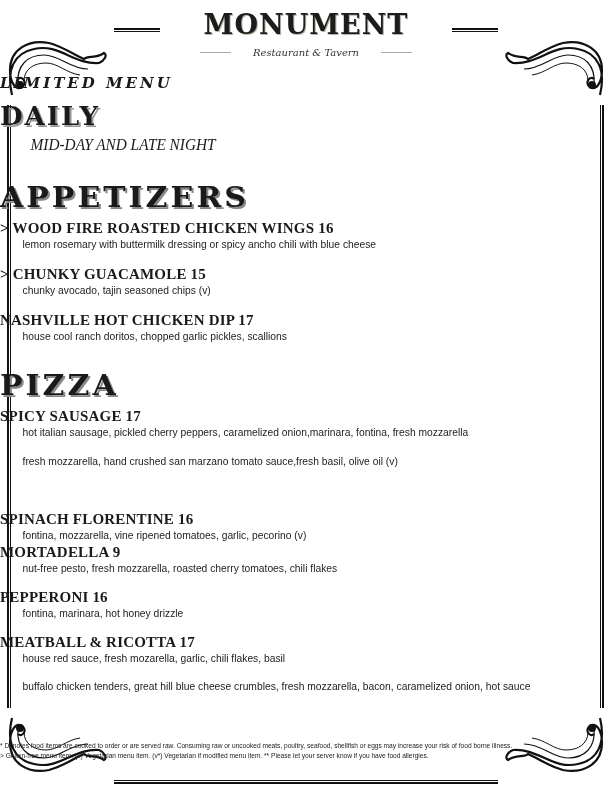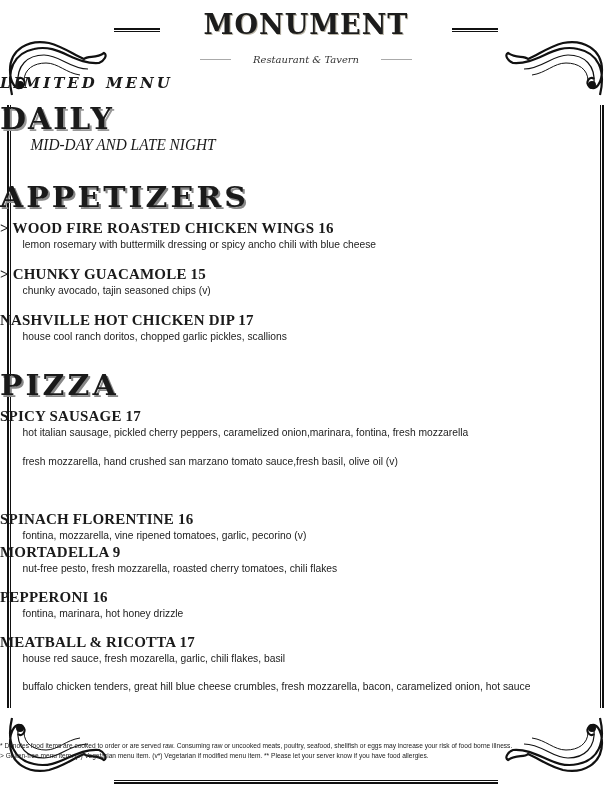--- a/index.html
+++ b/index.html
@@ -8,25 +8,25 @@
   .frame-inner { position:absolute; left:10px; top:31px; width:591px; height:750px; border:1px solid #111; box-sizing:border-box; }
   .corner { position:absolute; width:110px; height:80px; background:#fff; }
   .corner svg { width:100%; height:100%; }
   .c-tl { left:4px; top:25px; }
   .c-tr { right:4px; top:25px; transform:scaleX(-1); }
   .c-bl { left:4px; bottom:4px; transform:scaleY(-1); }
   .c-br { right:4px; bottom:4px; transform:scale(-1,-1); }
   .logo-bg { position:absolute; left:160px; top:0; width:292px; height:60px; background:#fff; }
   .logo { position:absolute; left:200px; top:10px; width:212px; text-align:center; }
   .logo-title { font-family:"DejaVu Serif", serif; font-weight:bold; font-size:27px; letter-spacing:1px; line-height:30px; color:#1c1c1c; text-shadow:1px 1px 0 #b9b4a6; }
-  .logo-sub { display:flex; align-items:center; justify-content:center; gap:22px; margin-top:14px; }
+  .logo-sub { display:flex; align-items:center; justify-content:center; gap:22px; margin-top:7px; }
   .logo-sub .rule { flex:1; height:1px; background:#aaa; }
   .logo-sub span { font-family:"DejaVu Serif", serif; font-style:italic; font-size:10px; color:#333; }
   .limited { position:absolute; left:0; width:612px; top:74px; font-family:"DejaVu Serif", serif; font-weight:bold; font-style:italic; font-size:15px; letter-spacing:3px; }
-  .daily { position:absolute; left:0; width:504px; top:101px; font-family:"DejaVu Serif", serif; font-weight:bold; font-size:30px; letter-spacing:2px; text-shadow:2px 2px 0 #999; }
+  .daily { position:absolute; left:0; width:504px; top:101px; font-family:"DejaVu Serif", serif; font-weight:bold; font-size:26px; letter-spacing:2px; text-shadow:2px 2px 0 #999; }
   .midday { position:absolute; left:0; width:612px; top:135px; font-family:"Liberation Serif", serif; font-style:italic; font-size:17px; transform:scaleX(0.9); }
   .section-title { position:absolute; left:0; width:612px; font-family:"DejaVu Serif", serif; font-weight:bold; font-size:30px; letter-spacing:3px; text-shadow:2px 2px 0 #888; transform:scaleY(0.9); }
   .item { position:absolute; left:0; width:564px; }
   .item-name { font-family:"Liberation Serif", serif; font-weight:bold; font-size:15px; line-height:17px; letter-spacing:0.2px; }
   .item-desc { font-family:"Liberation Sans", sans-serif; font-size:11.2px; line-height:14px; color:#222; transform:scaleX(0.92); }
   .footer { position:absolute; left:0; width:612px; top:741px; font-family:"Liberation Sans", sans-serif; font-size:6.6px; line-height:10px; color:#222; }
 </style>
 </head>
 <body>
 

